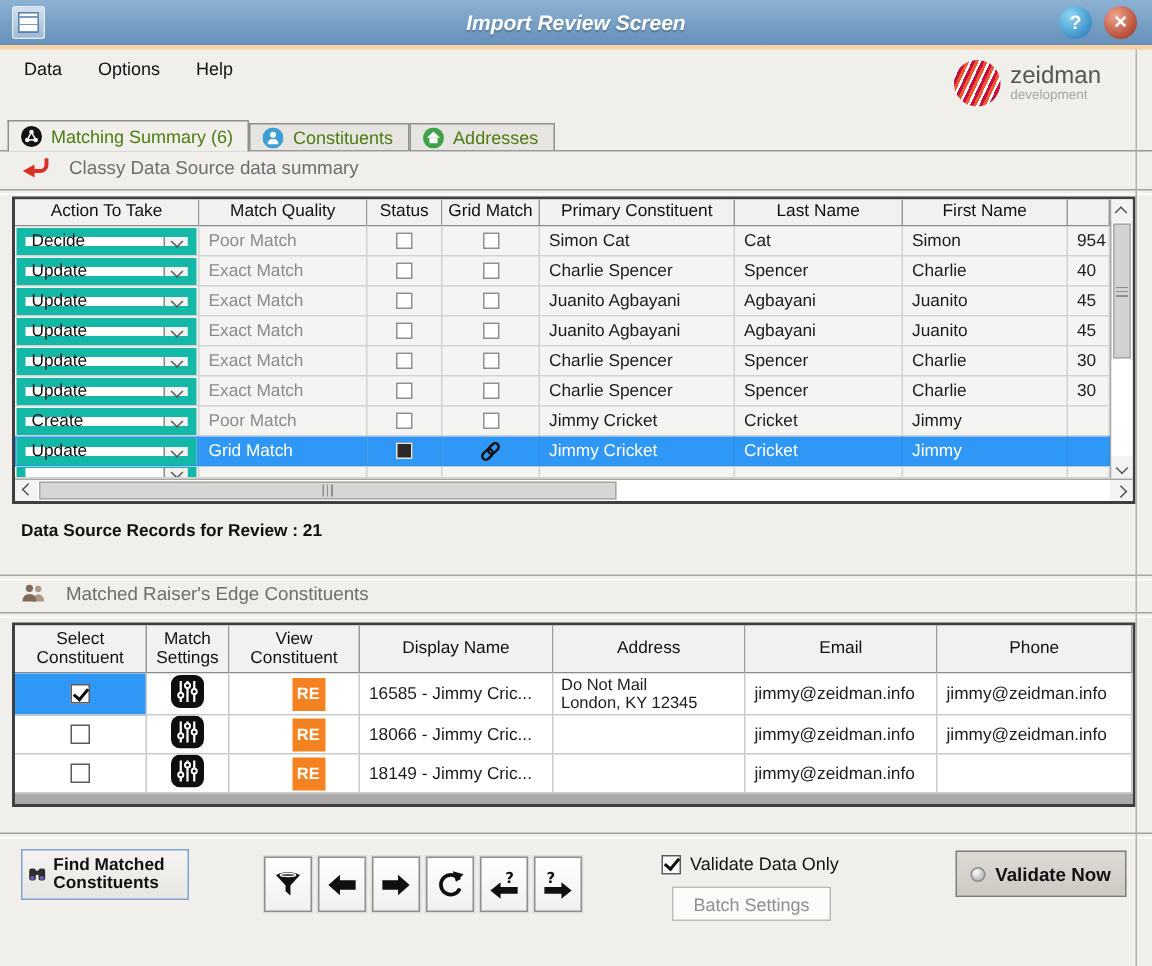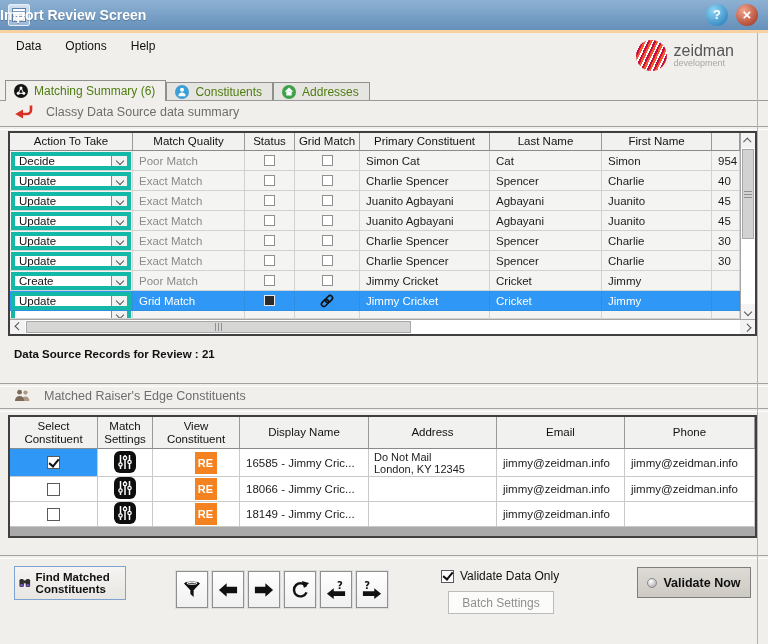--- a/index.html
+++ b/index.html
@@ -2,21 +2,21 @@
 <html><head>
 <meta charset="utf-8">
 <style>
   html,body{margin:0;padding:0;}
   body{width:768px;height:644px;font-family:"Liberation Sans",sans-serif;background:#f0efec;overflow:hidden;}
   .window{position:relative;width:768px;height:644px;background:#f0efec;}
   
   .titlebar{position:absolute;left:0;top:0;width:768px;height:30px;background:linear-gradient(#8db1d3,#6590ba);display:flex;align-items:center;}
   .win-icon{position:absolute;left:8px;top:4px;width:22px;height:22px;background:linear-gradient(#d5e2f0,#9cb9d8);border:1px solid #e6eef7;border-radius:2px;box-sizing:border-box;padding:3px;}
   .win-icon .inner{width:100%;height:100%;background:repeating-linear-gradient(#ffffff 0 2px,#7a9cc4 2px 3px,#ffffff 3px 5px);border:1px solid #5f82ac;box-sizing:border-box;}
-  .title-text{position:absolute;left:0;right:0;text-align:left;color:#fff;font-weight:bold;font-size:14px;text-shadow:0 1px 1px rgba(0,0,0,.25);}
+  .title-text{position:absolute;left:0;right:0;text-align:center;color:#fff;font-weight:bold;font-size:14px;text-shadow:0 1px 1px rgba(0,0,0,.25);font-style:italic;}
   .tb-btn{position:absolute;top:4px;width:22px;height:22px;border-radius:50%;color:#fff;font-weight:bold;text-align:center;line-height:21px;cursor:default;}
   .help-btn{right:40px;background:radial-gradient(circle at 35% 30%,#8ed6f5,#1c74b4);font-size:13px;}
   .close-btn{right:10px;background:radial-gradient(circle at 35% 30%,#f0a48e,#9d2a16);font-size:15px;}
   .accentline{position:absolute;left:0;top:30px;width:768px;height:3px;background:#f9d0a0;}
   
   .menubar{position:absolute;left:0;top:33px;width:768px;height:26px;display:flex;align-items:center;font-size:12px;color:#111;}
   .menu-item{padding:4px 12px;}
   .menu-item:first-child{margin-left:4px;}
   
   .logo{position:absolute;right:34px;top:40px;display:flex;align-items:center;gap:7px;}
@@ -37,21 +37,21 @@
   
   .g1cols{display:grid;grid-template-columns:123px 112px 50px 65px 130px 112px 110px minmax(0,1fr);}
   .g1hc{background:#f1f1f0;border-right:1px solid #9a9a9a;border-bottom:1px solid #8a8a8a;font-size:11.5px;text-align:center;line-height:17px;height:18px;box-sizing:border-box;overflow:hidden;white-space:nowrap;color:#111;}
   .g1row{height:20px;background:#f4f4f3;}
   .g1cell{border-right:1px solid #d2d2d2;border-bottom:1px solid #d2d2d2;box-sizing:border-box;font-size:11.5px;display:flex;align-items:center;overflow:hidden;white-space:nowrap;color:#1c1c1c;}
   .cell-text{padding-left:6px;}
   .cell-center{justify-content:center;}
   .qualitytxt{color:#8b8b8b;}
   .g1row.selected .g1cell{background:#2f97f5;color:#fff;border-color:#2f8fe0;}
   .g1row.selected .qualitytxt{color:#fff;}
-  .combo{margin:0 1px;flex:1;height:18px;background:#fff;border:4px solid #14b8a6;display:flex;align-items:center;box-sizing:border-box;}
+  .combo{margin:0 1px;flex:1;height:18px;background:#fff;border:6px solid #14b8a6;display:flex;align-items:center;box-sizing:border-box;}
   .combo-text{flex:1;padding-left:4px;font-size:11.5px;color:#111;overflow:hidden;white-space:nowrap;}
   .combo-btn{width:15px;align-self:stretch;border-left:1px solid #8a8a8a;background:#f2f2f2;display:flex;align-items:center;justify-content:center;}
   .chk{width:11px;height:11px;background:#fff;border:1px solid #8f8f8f;box-sizing:border-box;}
   .chk.dark{background:#2b2b2b;border-color:#e9e9e9;}
   .partialrow{height:8px;overflow:hidden;}
   
   .topzone{display:flex;flex:1;min-height:0;}
   .g1main{flex:1;min-width:0;display:flex;flex-direction:column;}
   .vscroll{width:15px;border-left:1px solid #a5a5a5;background:#fff;display:flex;flex-direction:column;box-sizing:border-box;}
   .sbtn{height:15px;background:#f3f3f3;display:flex;align-items:center;justify-content:center;flex:0 0 auto;}

